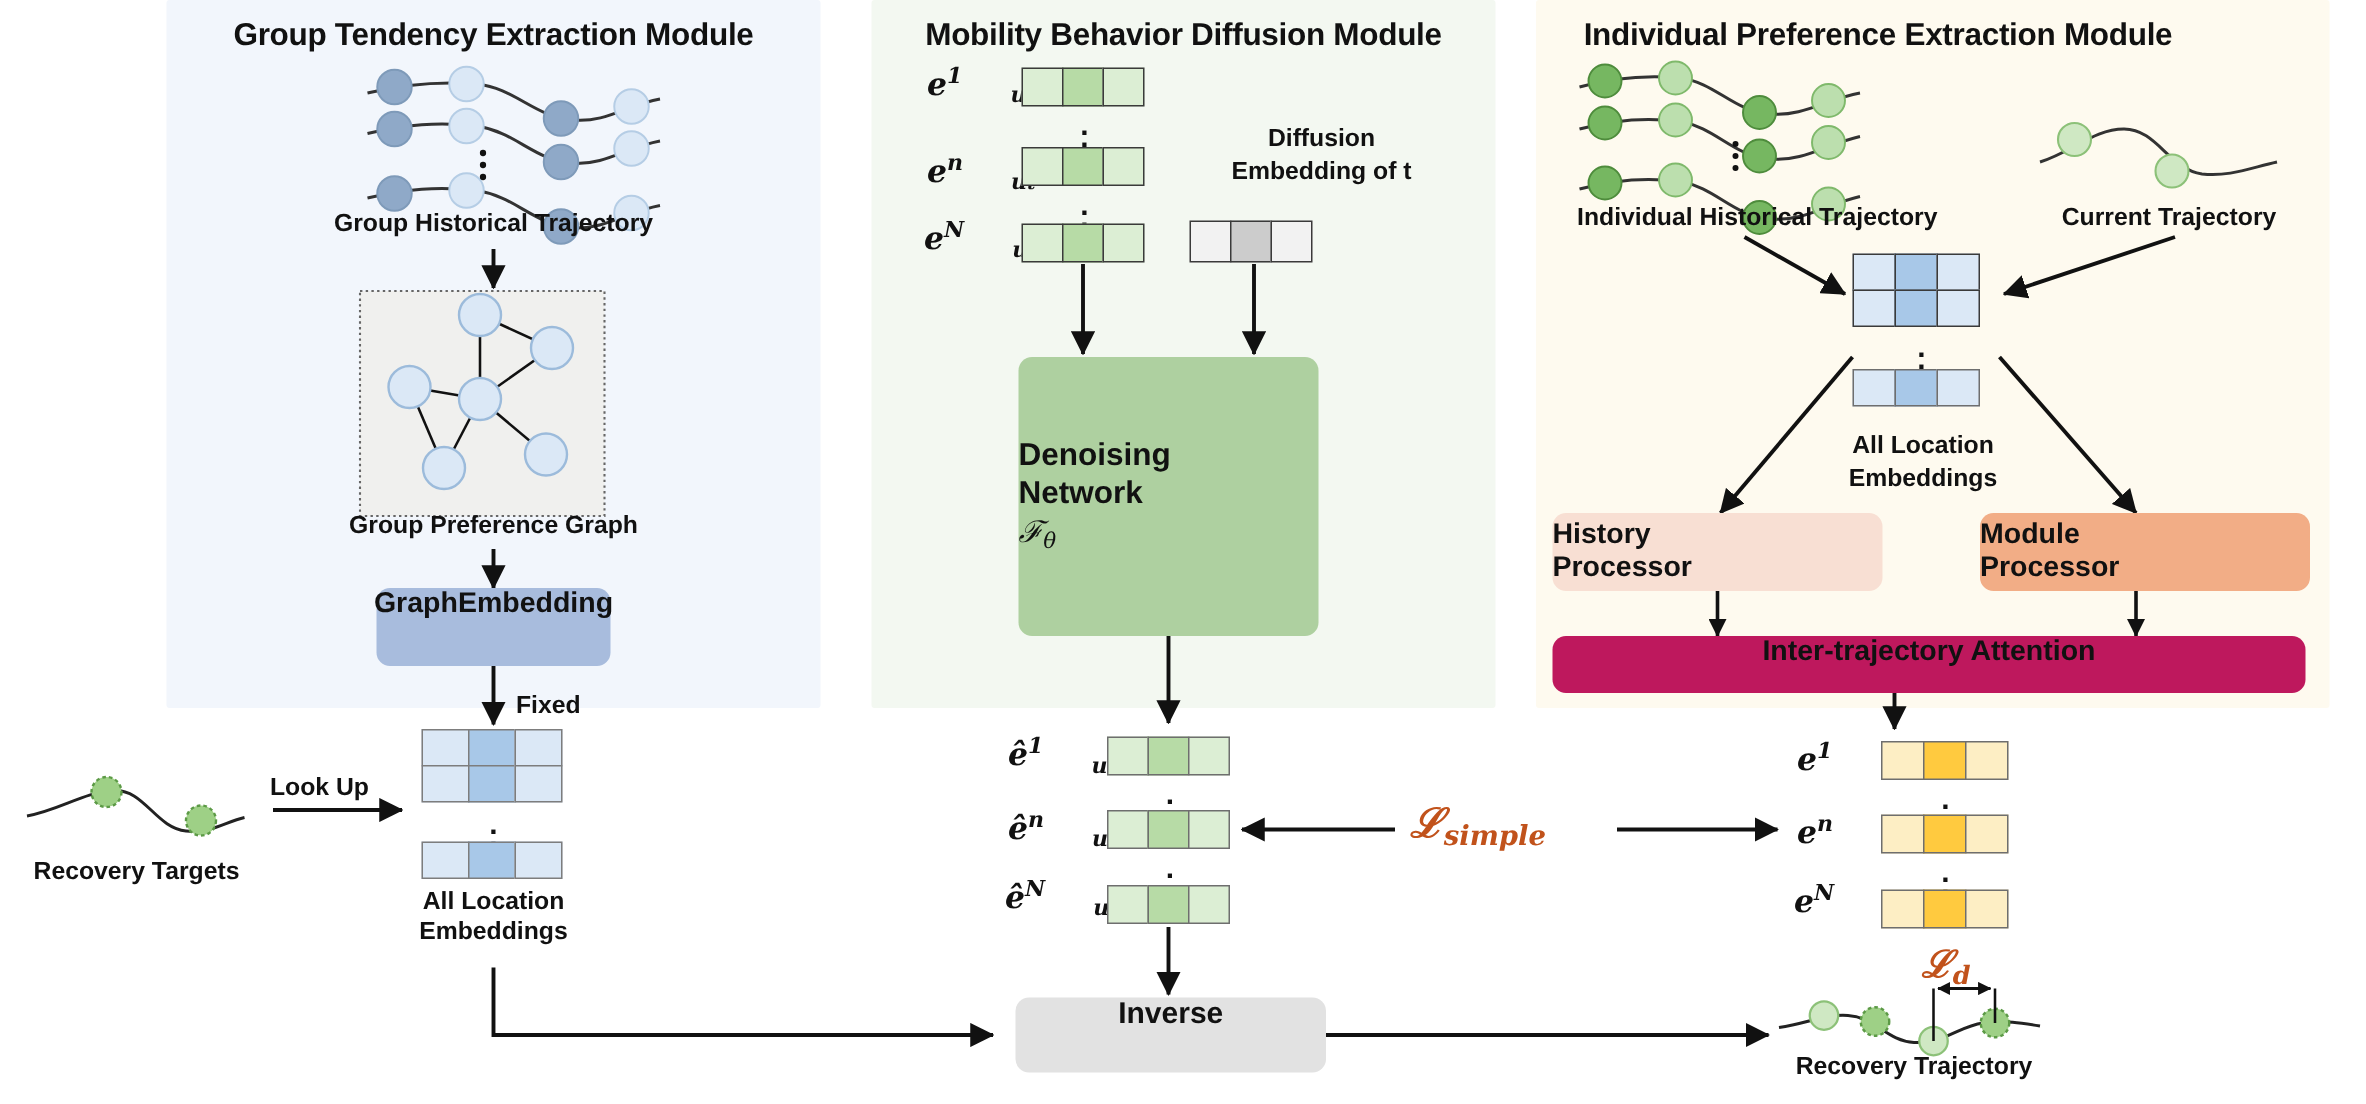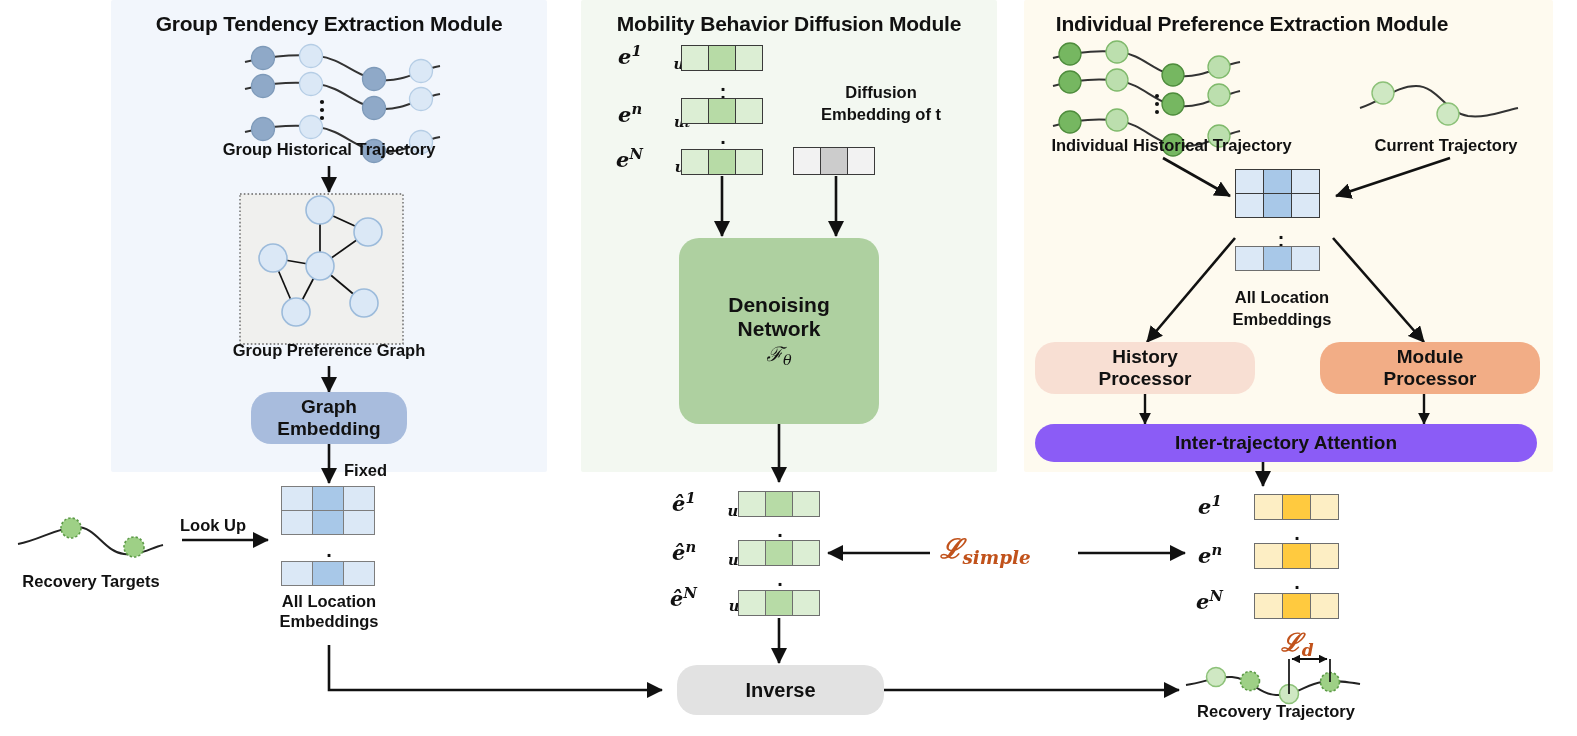--- a/index.html
+++ b/index.html
@@ -39,23 +39,23 @@
     font-weight: bold;
     color: #111;
     text-align: center;
     line-height: 1.18;
     white-space: nowrap;
   }
 
   
   .rbox {
     position: absolute;
-    border-radius: 20px;
+    border-radius: 9px;
     display: flex;
-    align-items: center;
+    align-items: flex-start;
     justify-content: center;
     text-align: center;
     font-weight: bold;
     color: #111;
     line-height: 1.15;
   }
 
   
   .grid { position: absolute; display: flex; flex-direction: column; }
   .grow { display: flex; }
@@ -250,21 +250,21 @@
       <line x1="1289" y1="694" x2="1289" y2="659" stroke="#111" stroke-width="1.7"></line>
       <line x1="1330" y1="682" x2="1330" y2="659" stroke="#111" stroke-width="1.7"></line>
       <line x1="1292" y1="659" x2="1327" y2="659" stroke="#111" stroke-width="2.0" marker-start="url(#ahd)" marker-end="url(#ahd)"></line>
     </g>
   </svg>
 
   <div class="lbl" style="left:111px; top:140px; width:436px;">Group Historical Trajectory</div>
 
   <div class="lbl" style="left:111px; top:341px; width:436px;">Group Preference Graph</div>
 
-  <div class="rbox" id="graph-embedding-box" style="left:251px; top:392px; width:156px; height:52px; background:#a8bcdd; font-size:19px; flex-direction:column;">
+  <div class="rbox" id="graph-embedding-box" style="left:251px; top:392px; width:156px; height:52px; background:#a8bcdd; font-size:19px; flex-direction:row;">
     <span>Graph</span>
     <span>Embedding</span>
   </div>
 
   <div class="lbl" style="left:344px; top:461px;">Fixed</div>
 
   <div class="lbl" style="left:180px; top:516px;">Look Up</div>
 
   <div class="lbl" style="left:0px; top:572px; width:182px;">Recovery Targets</div>
 
@@ -417,21 +417,21 @@
 
   <div class="rbox" id="history-processor" style="left:1035px; top:342px; width:220px; height:52px; background:#f8dfd3; font-size:19px; flex-direction:column;">
     <span>History</span>
     <span>Processor</span>
   </div>
   <div class="rbox" id="current-processor" style="left:1320px; top:342px; width:220px; height:52px; background:#f2ad86; font-size:19px; flex-direction:column;">
     <span>Module</span>
     <span>Processor</span>
   </div>
 
-  <div class="rbox" id="attention-bar" style="left:1035px; top:424px; width:502px; height:38px; background:#8b5cf6; font-size:19px;">
+  <div class="rbox" id="attention-bar" style="left:1035px; top:424px; width:502px; height:38px; background:#be185d; font-size:19px;">
     <span>Inter-trajectory Attention</span>
   </div>
 
   <div class="math" style="left:1198px; top:492px; font-size:21px;">e<span class="sup">1</span><span class="sub">u<span style="font-size:0.8em;">0</span></span></div>
   <div class="math" style="left:1198px; top:541px; font-size:21px;">e<span class="sup">n</span><span class="sub">u<span style="font-size:0.8em;">0</span></span></div>
   <div class="math" style="left:1196px; top:587px; font-size:21px;">e<span class="sup">N</span><span class="sub">u<span style="font-size:0.8em;">0</span></span></div>
 
   <div class="grid" style="left:1255px; top:495px;">
     <div class="grow">
       <div class="gcell" style="width:29px;height:26px;background:#fdeec4;border-color:#6e6e6e;"></div>

